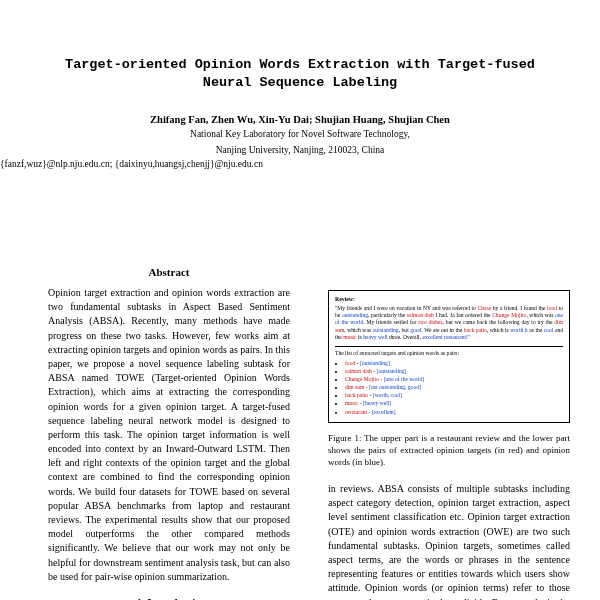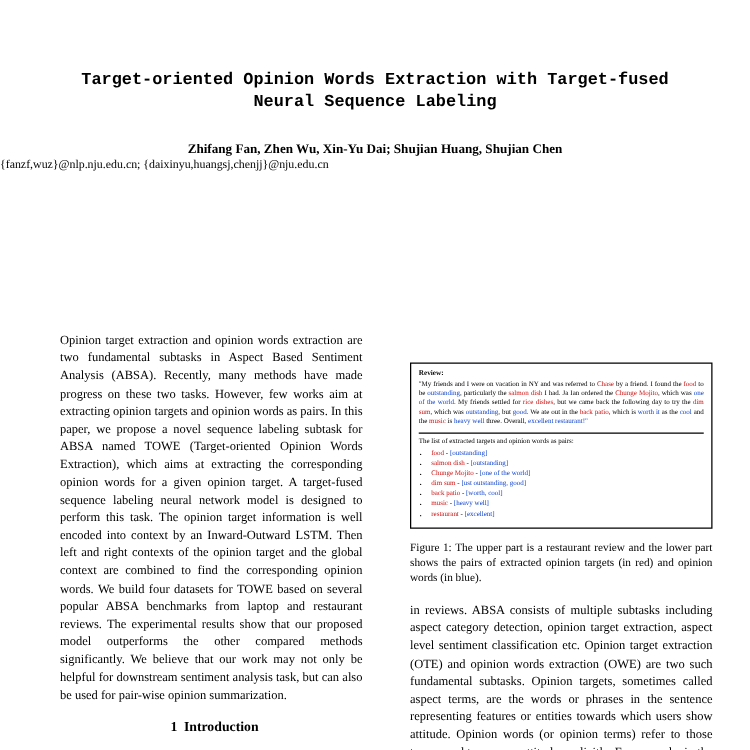--- a/index.html
+++ b/index.html
@@ -130,25 +130,28 @@
     margin-bottom: 14px;
   }
 </style>
 </head>
 <body>
 
 <div class="page">
 
   <div class="title">Target-oriented Opinion Words Extraction with Target-fused Neural Sequence Labeling</div>
   <div class="authors">Zhifang Fan, Zhen Wu, Xin-Yu Dai; Shujian Huang, Shujian Chen</div>
+  <div class="affil">National Key Laboratory for Novel Software Technology,</div>
+  <div class="affil">Nanjing University, Nanjing, 210023, China</div>
   <div class="emails">{fanzf,wuz}@nlp.nju.edu.cn; {daixinyu,huangsj,chenjj}@nju.edu.cn</div>
 
   <div class="columns">
 
     <div class="col col-left">
+      <div class="sec-head">Abstract</div>
       <p class="body">Opinion target extraction and opinion words extraction are two fundamental subtasks in Aspect Based Sentiment Analysis (ABSA). Recently, many methods have made progress on these two tasks. However, few works aim at extracting opinion targets and opinion words as pairs. In this paper, we propose a novel sequence labeling subtask for ABSA named TOWE (Target-oriented Opinion Words Extraction), which aims at extracting the corresponding opinion words for a given opinion target. A target-fused sequence labeling neural network model is designed to perform this task. The opinion target information is well encoded into context by an Inward-Outward LSTM. Then left and right contexts of the opinion target and the global context are combined to find the corresponding opinion words. We build four datasets for TOWE based on several popular ABSA benchmarks from laptop and restaurant reviews. The experimental results show that our proposed model outperforms the other compared methods significantly. We believe that our work may not only be helpful for downstream sentiment analysis task, but can also be used for pair-wise opinion summarization.</p>
       <div class="sec-head-left" style="margin-top:12px;">
         <span class="sec-num">1</span><span>Introduction</span>
       </div>
     </div>
 
     <div class="col col-right">
       <div class="figbox">
         <div class="fig-label">Review:</div>
         <div class="fig-review" id="fig-review"><span>"My friends and I were on vacation in NY and was referred to </span><span class="red">Chase</span><span> by a friend. I found the </span><span class="red">food</span><span> to be </span><span class="blue">outstanding</span><span>, particularly the </span><span class="red">salmon dish</span><span> I had. Ja Ian ordered the </span><span class="red">Chunge Mojito</span><span>, which was </span><span class="blue">one of the world</span><span>. My friends settled for </span><span class="red">rice dishes</span><span>, but we came back the following day to try the </span><span class="red">dim sum</span><span>, which was </span><span class="blue">outstanding</span><span>, but </span><span class="blue">good</span><span>. We ate out in the </span><span class="red">back patio</span><span>, which is </span><span class="blue">worth it</span><span> as the </span><span class="blue">cool</span><span> and the </span><span class="red">music</span><span> is </span><span class="blue">heavy well</span><span> three. Overall, </span><span class="blue">excellent restaurant!"</span></div>

